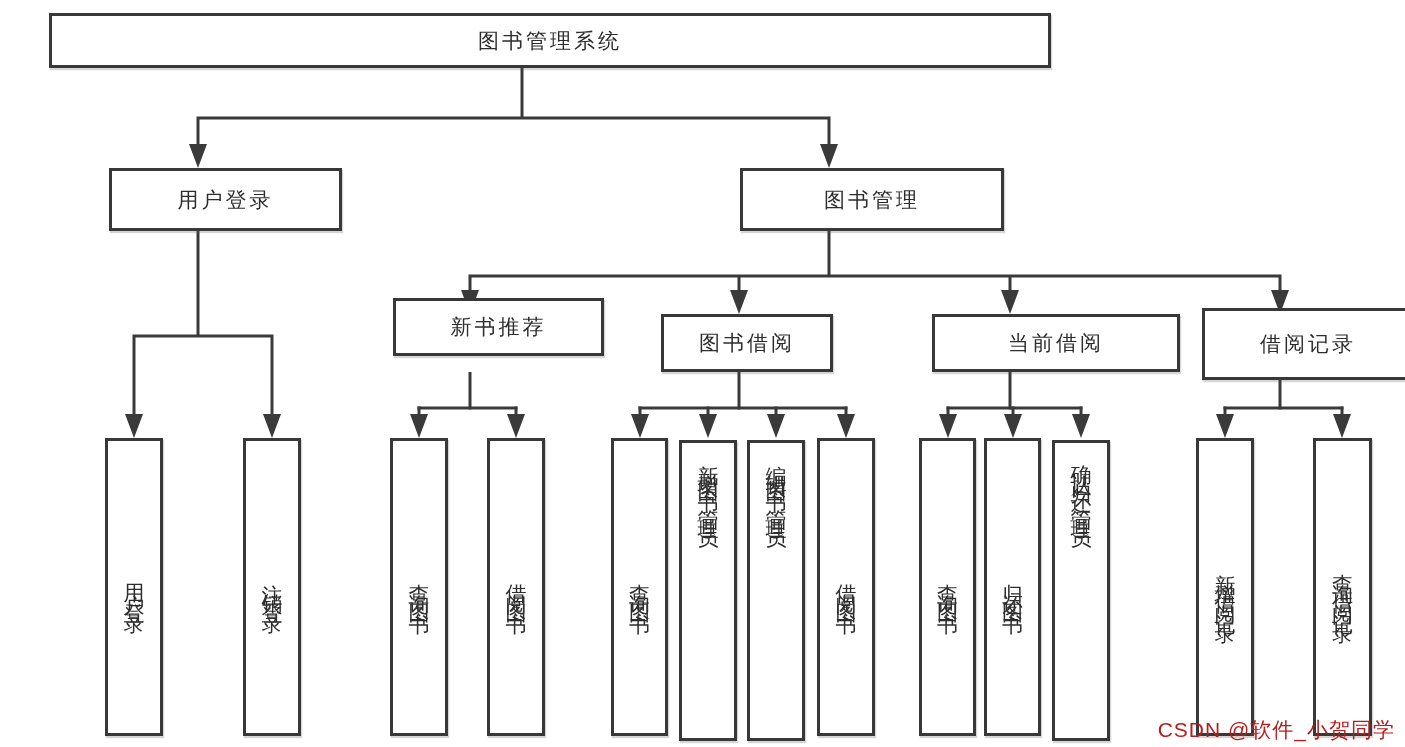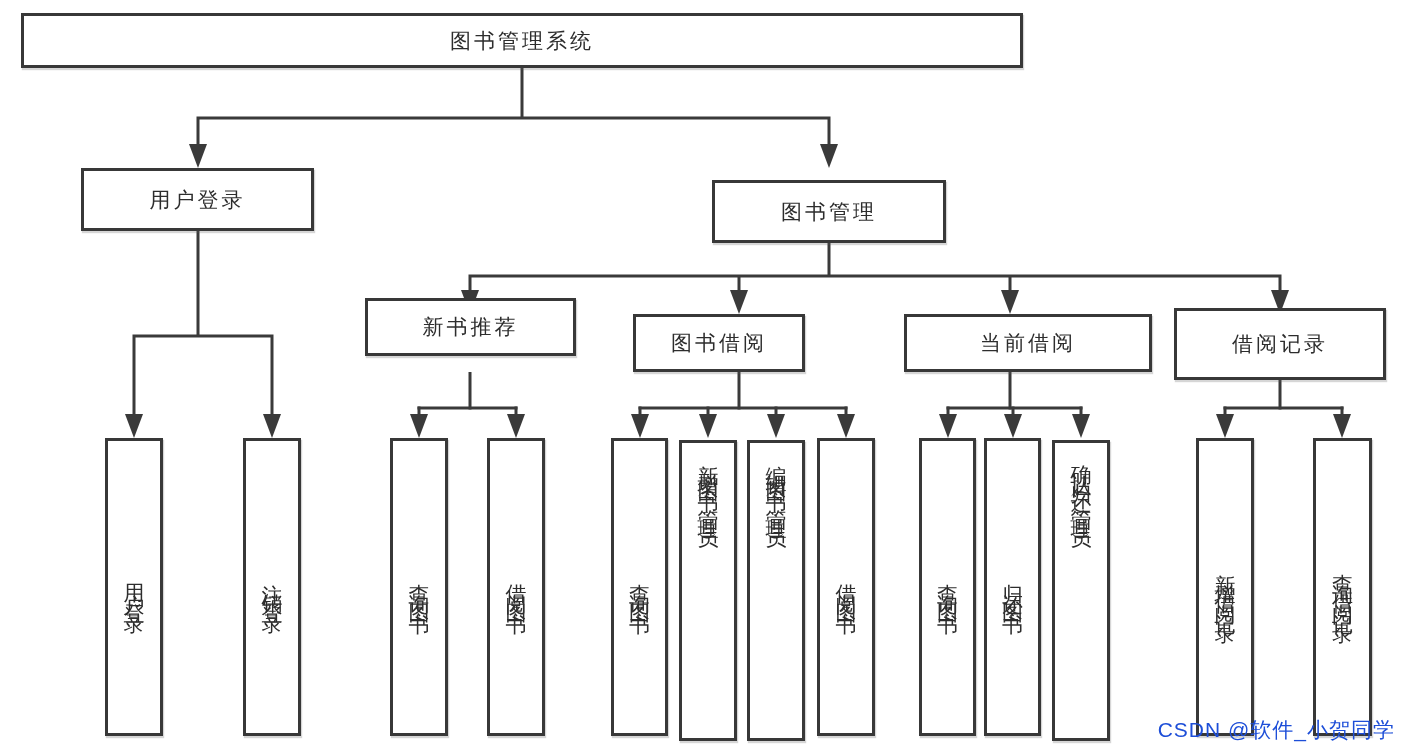--- a/index.html
+++ b/index.html
@@ -7,27 +7,27 @@
     position:relative;width:1405px;height:747px;background:#ffffff;overflow:hidden;
     font-family:"Liberation Sans","DejaVu Sans",sans-serif;
   }
   .box{
     position:absolute;box-sizing:border-box;background:#ffffff;
     border:3px solid #383838;color:#2d2d2d;
     display:flex;align-items:center;justify-content:center;
     box-shadow:1px 2px 1px rgba(90,90,90,0.25);
     white-space:nowrap;
   }
-  .hbox{font-size:21px;letter-spacing:3px;}
+  .hbox{font-size:21px;letter-spacing:3px;margin-left:28px;}
   .vbox{writing-mode:vertical-rl;text-orientation:mixed;font-size:21px;letter-spacing:10px;}
   .vbox.tall{justify-content:flex-start;padding-top:5px;letter-spacing:9px;}
   .connector-layer{position:absolute;left:0;top:0;width:1405px;height:747px;pointer-events:none;}
   .watermark{
     position:absolute;right:10px;bottom:3px;
-    font-size:21px;color:#1d4ed8;letter-spacing:1px;
+    font-size:21px;color:#b91c1c;letter-spacing:1px;
   }
 </style>
 </head>
 <body>
 
 <div class="stage">
 
   <svg class="connector-layer" width="1405" height="747" viewBox="0 0 1405 747">
     <g stroke="#3a3a3a" stroke-width="3" fill="none">
 
@@ -65,21 +65,21 @@
       <polygon points="1004,414 1022,414 1013,438"></polygon>
       <polygon points="1072,414 1090,414 1081,438"></polygon>
       <polygon points="1216,414 1234,414 1225,438"></polygon>
       <polygon points="1333,414 1351,414 1342,438"></polygon>
     </g>
   </svg>
 
   <div class="box hbox" style="left:21px;top:13px;width:1002px;height:55px">图书管理系统</div>
 
   <div class="box hbox" style="left:81px;top:168px;width:233px;height:63px">用户登录</div>
-  <div class="box hbox" style="left:712px;top:180px;width:234px;height:63px">图书管理</div>
+  <div class="box hbox" style="left:712px;top:168px;width:264px;height:63px">图书管理</div>
 
   <div class="box hbox" style="left:365px;top:298px;width:211px;height:58px">新书推荐</div>
   <div class="box hbox" style="left:633px;top:314px;width:172px;height:58px">图书借阅</div>
   <div class="box hbox" style="left:904px;top:314px;width:248px;height:58px">当前借阅</div>
   <div class="box hbox" style="left:1174px;top:308px;width:212px;height:72px">借阅记录</div>
 
   <div class="box vbox" style="left:105px;top:438px;width:58px;height:298px">用户登录</div>
   <div class="box vbox" style="left:243px;top:438px;width:58px;height:298px">注销登录</div>
 
   <div class="box vbox" style="left:390px;top:438px;width:58px;height:298px">查询图书</div>

